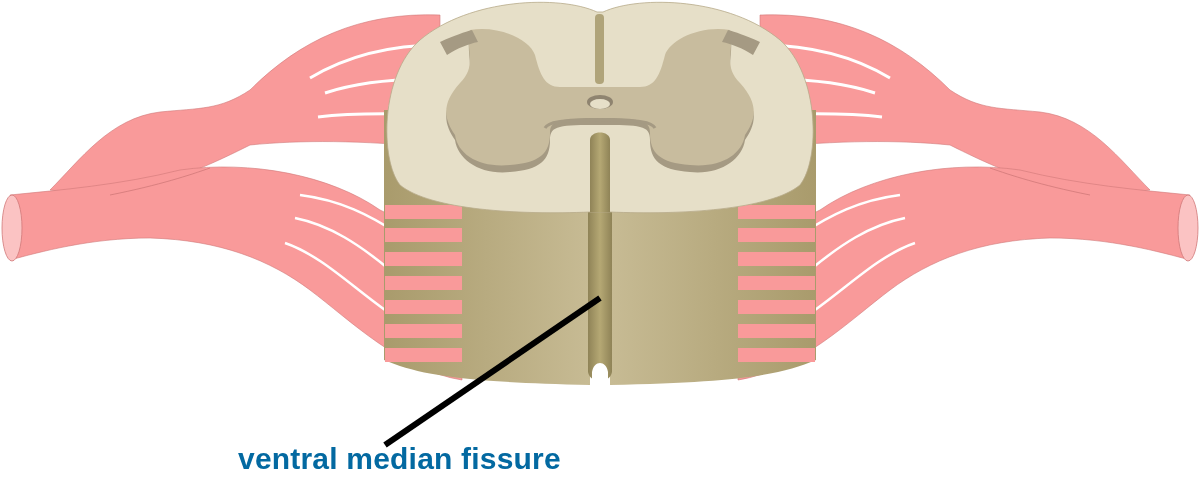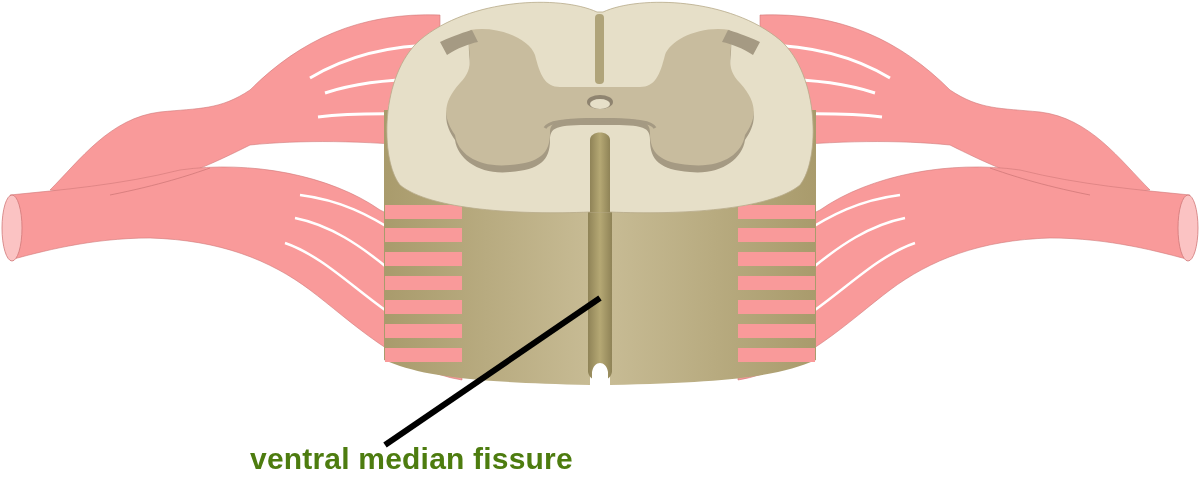--- a/index.html
+++ b/index.html
@@ -1,25 +1,25 @@
 <!DOCTYPE html>
 <html><head>
   <meta charset="utf-8">
   <style>
     html, body { margin: 0; padding: 0; background: #ffffff; }
     body { width: 1200px; height: 477px; overflow: hidden; position: relative; }
     .stage { position: absolute; left: 0; top: 0; width: 1200px; height: 477px; }
     .label {
       position: absolute;
-      left: 250px;
+      left: 238px;
       top: 444px;
       font-family: "Liberation Sans", sans-serif;
       font-weight: bold;
       font-size: 30px;
-      color: #4d7c0f;
+      color: #0369a1;
       white-space: nowrap;
       line-height: 1;
       letter-spacing: 0.2px;
     }
   </style>
 </head>
 <body>
 
 <div class="stage">
   <svg width="1200" height="477" viewBox="0 0 1200 477" xmlns="http://www.w3.org/2000/svg">

